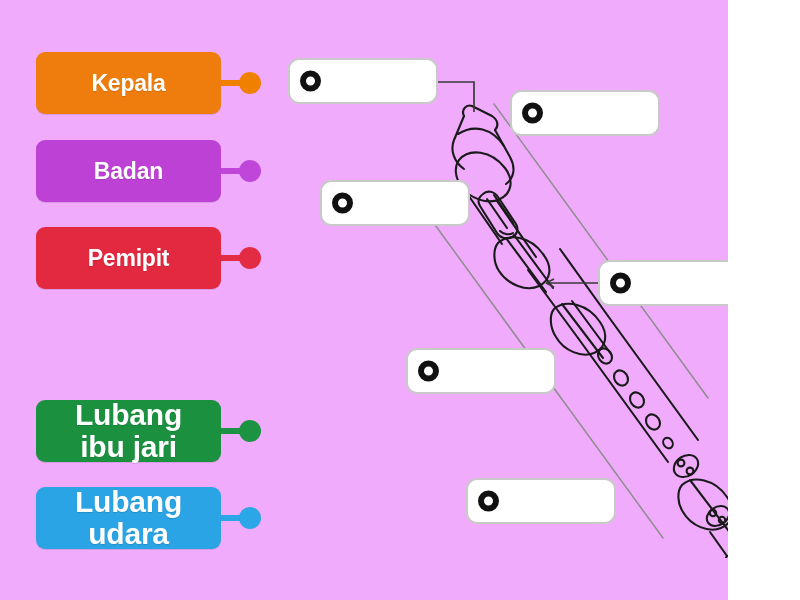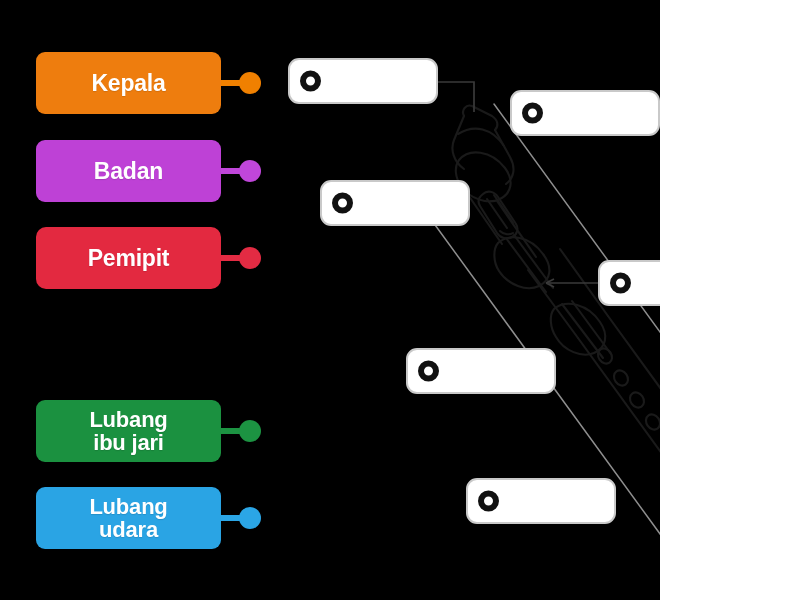--- a/index.html
+++ b/index.html
@@ -7,24 +7,24 @@
     margin: 0;
     padding: 0;
     background: #ffffff;
   }
   body {
     font-family: "Liberation Sans", sans-serif;
     -webkit-font-smoothing: antialiased;
   }
   #stage {
     position: relative;
-    width: 660px;
+    width: 728px;
     height: 600px;
     overflow: hidden;
-    background: #000000;
+    background: #f0abfc;
   }
 
   
   #chip-column {
     position: absolute;
     left: 0;
     top: 0;
     width: 275px;
     height: 600px;
   }
@@ -50,21 +50,21 @@
   .chip-label {
     color: #ffffff;
     font-size: 23px;
     font-weight: bold;
     line-height: 1.06;
     text-align: center;
     letter-spacing: -0.2px;
     white-space: pre-line;
     text-shadow: 0 1px 1px rgba(0,0,0,0.12);
   }
-  .chip-label.two-line { font-size: 22px; }
+  .chip-label.two-line { font-size: 30px; }
 
   .connector {
     position: relative;
     display: flex;
     align-items: center;
     height: 62px;
   }
   .conn-stem {
     width: 20px;
     height: 6px;
@@ -135,21 +135,21 @@
       <div class="chip" id="chip-1" style="background: rgb(190, 65, 214); align-items: center;">
         <span class="chip-label">Badan</span>
       </div>
       <div class="connector">
         <div class="conn-stem" id="stem-1" style="background: rgb(192, 70, 218);"></div>
         <div class="conn-dot" id="dot-1" style="background: rgb(192, 70, 218);"></div>
       </div>
     </div>
 
     <div class="chip-row" style="top:227px">
-      <div class="chip" id="chip-2" style="background: rgb(227, 41, 64); border-radius: 10px;">
+      <div class="chip" id="chip-2" style="background: rgb(227, 41, 64);">
         <span class="chip-label">Pemipit</span>
       </div>
       <div class="connector">
         <div class="conn-stem" id="stem-2" style="background: rgb(227, 43, 67);"></div>
         <div class="conn-dot" id="dot-2" style="background: rgb(227, 43, 67);"></div>
       </div>
     </div>
 
 
     <div class="chip-row" style="top:400px">

